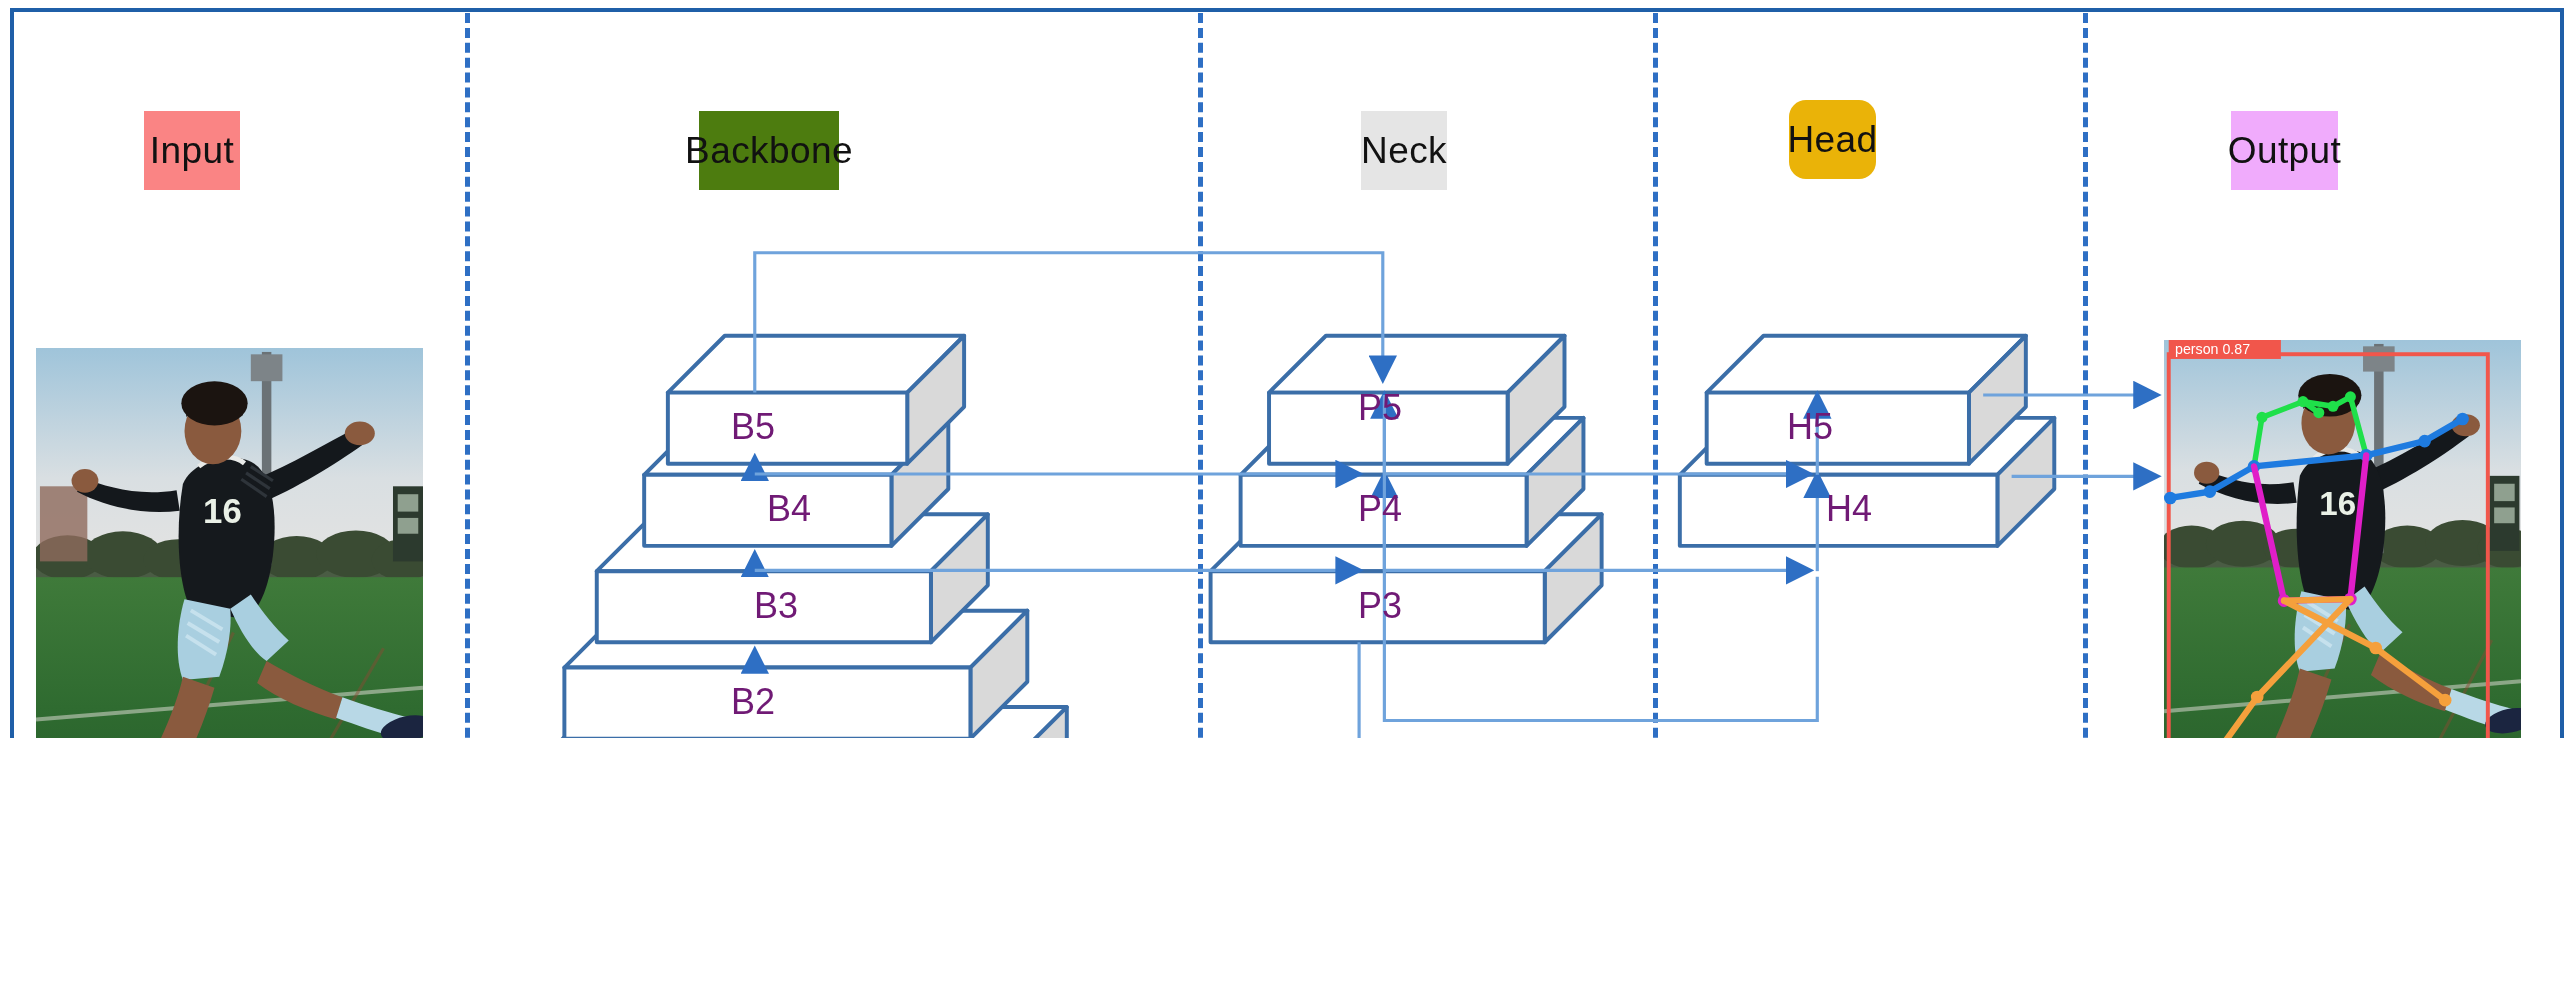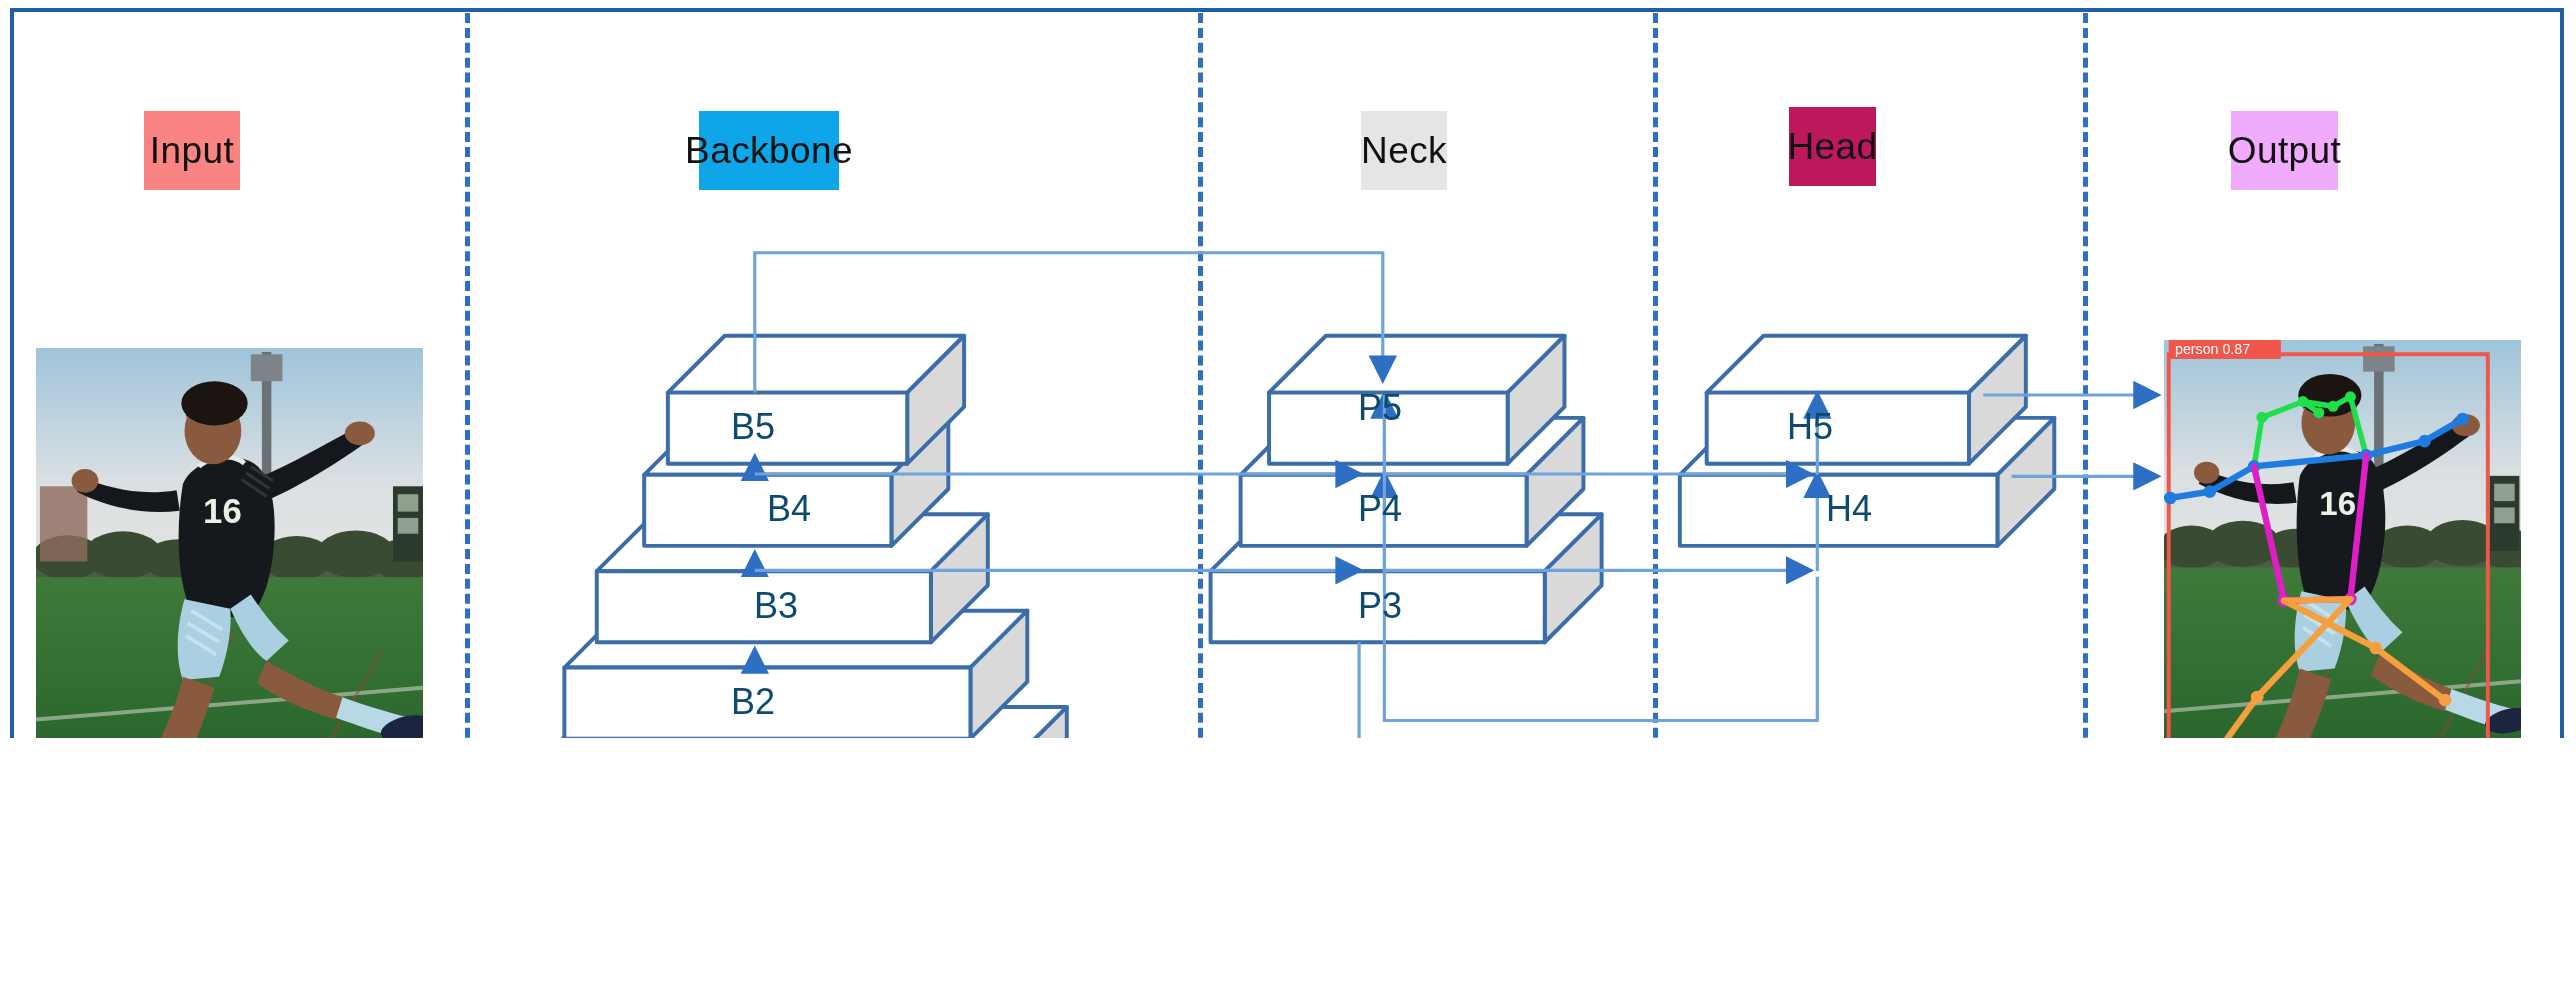--- a/index.html
+++ b/index.html
@@ -26,46 +26,46 @@
   }
 
   
   .photo{position:absolute;overflow:hidden;background:#8fb2c8;}
   .photo svg{display:block;width:100%;height:100%;}
 
   
   #art{position:absolute;left:0;top:0;width:2576px;height:993px;pointer-events:none;}
 
   .lbl3d{
-    position:absolute;color:#0c4a6e;font-size:36px;line-height:1;
+    position:absolute;color:#701a75;font-size:36px;line-height:1;
     font-family:"Liberation Sans", sans-serif;white-space:nowrap;
   }
 </style>
 </head>
 <body>
 
 <div id="stage">
 
   <div id="frame"></div>
 
   <div class="divider" style="left:465px;"></div>
   <div class="divider" style="left:1198px;"></div>
   <div class="divider" style="left:1653px;"></div>
   <div class="divider" style="left:2083px;"></div>
 
   <div class="chip" style="left:144px;top:111px;width:96px;height:79px;background:#FA8484;">
     <span>Input</span>
   </div>
-  <div class="chip" style="left:699px;top:111px;width:140px;height:79px;background:#0ea5e9;">
+  <div class="chip" style="left:699px;top:111px;width:140px;height:79px;background:#4d7c0f;">
     <span>Backbone</span>
   </div>
   <div class="chip" style="left:1361px;top:111px;width:86px;height:79px;background:#e5e5e5;">
     <span>Neck</span>
   </div>
-  <div class="chip" style="left:1789px;top:107px;width:87px;height:79px;background:#be185d;">
+  <div class="chip" style="left:1789px;top:100px;width:87px;height:79px;background:#eab308;border-radius:17px;">
     <span>Head</span>
   </div>
   <div class="chip" style="left:2231px;top:111px;width:107px;height:79px;background:#f0abfc;">
     <span>Output</span>
   </div>
 
   <div class="photo" style="left:36px;top:348px;width:387px;height:490px;">
     <svg viewBox="0 0 490 620" preserveAspectRatio="none">
       <defs>
         <linearGradient id="skyA" x1="0" y1="0" x2="0" y2="1">

